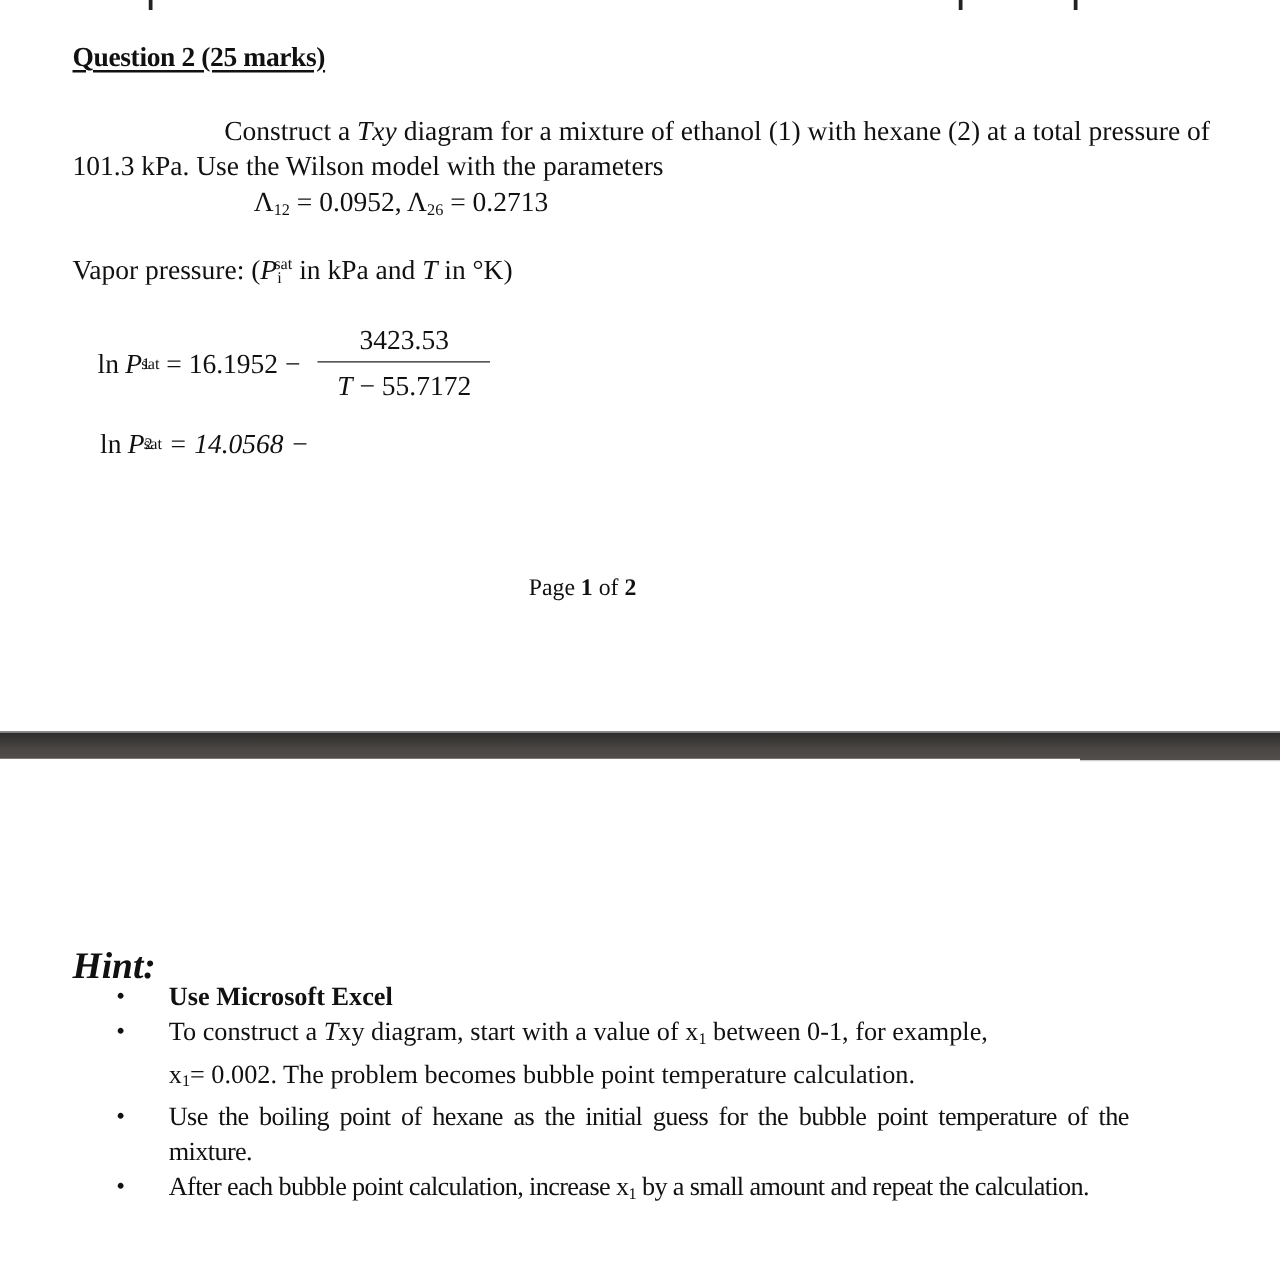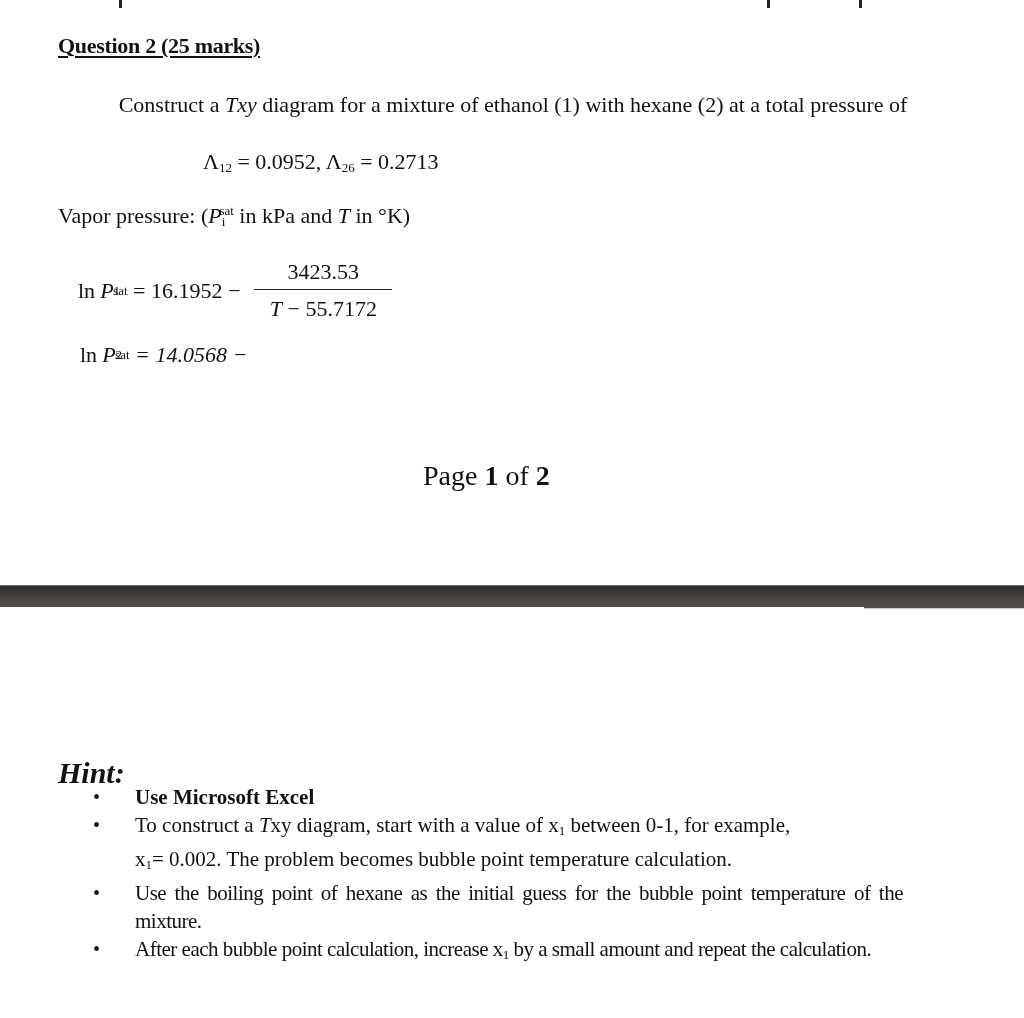--- a/index.html
+++ b/index.html
@@ -46,21 +46,21 @@
 
   .para {
     font-size: 22px;
     line-height: 28px;
   }
   .para-line1 {
     left: 58px;
     top: 91px;
     width: 910px;
     display: flex;
-    justify-content: center;
+    justify-content: flex-end;
   }
   .para-line2 { left: 58px; top: 119px; }
   .lambdas { left: 203px; top: 149px; font-size: 22px; }
   .vapor { left: 58px; top: 203px; font-size: 22px; }
 
   sub.s { font-size: 13px; vertical-align: -3px; }
   sup.s { font-size: 13px; vertical-align: 8px; }
 
   .eq {
     position: absolute;
@@ -78,21 +78,21 @@
   }
   .frac .num { padding: 0 8px 4px 8px; }
   .frac .bar { height: 1px; background: #222; width: 100%; }
   .frac .den { padding: 6px 4px 0 4px; text-align: right; }
   .eq1 .frac { width: 138px; }
   .eq2 .frac { width: 130px; }
 
   .page-num {
     left: 423px;
     top: 460px;
-    font-size: 28px;
+    font-size: 19px;
   }
 
   .page-break {
     position: absolute;
     left: 0;
     top: 585px;
     width: 1024px;
     height: 22px;
     background: linear-gradient(#2e2c2a 0%, #3b3937 30%, #4a4643 60%, #524e4b 100%);
     border-top: 1px solid #6a6a6a;
@@ -138,20 +138,21 @@
 
   <div class="top-frag" style="left:119px;"></div>
   <div class="top-frag" style="left:767px;"></div>
   <div class="top-frag" style="left:859px;"></div>
 
   <div class="abs q-title">Question 2 (25 marks)</div>
 
   <div class="abs para para-line1">
     <span><span>Construct a</span> <i>Txy</i> <span>diagram for a mixture of ethanol (1) with hexane (2) at a total pressure of</span></span>
   </div>
+  <div class="abs para para-line2">101.3 kPa. Use the Wilson model with the parameters</div>
 
   <div class="abs lambdas">
     <span>Λ</span><sub class="s">12</sub>
     <span>= 0.0952,</span>
     <span>Λ</span><sub class="s">26</sub>
     <span>= 0.2713</span>
   </div>
 
   <div class="abs vapor">
     <span>Vapor pressure: (</span><i>P</i><sub class="s" style="margin-right:-6px;">i</sub><sup class="s">sat</sup><span> in kPa and </span><i>T</i><span> in °K)</span>

